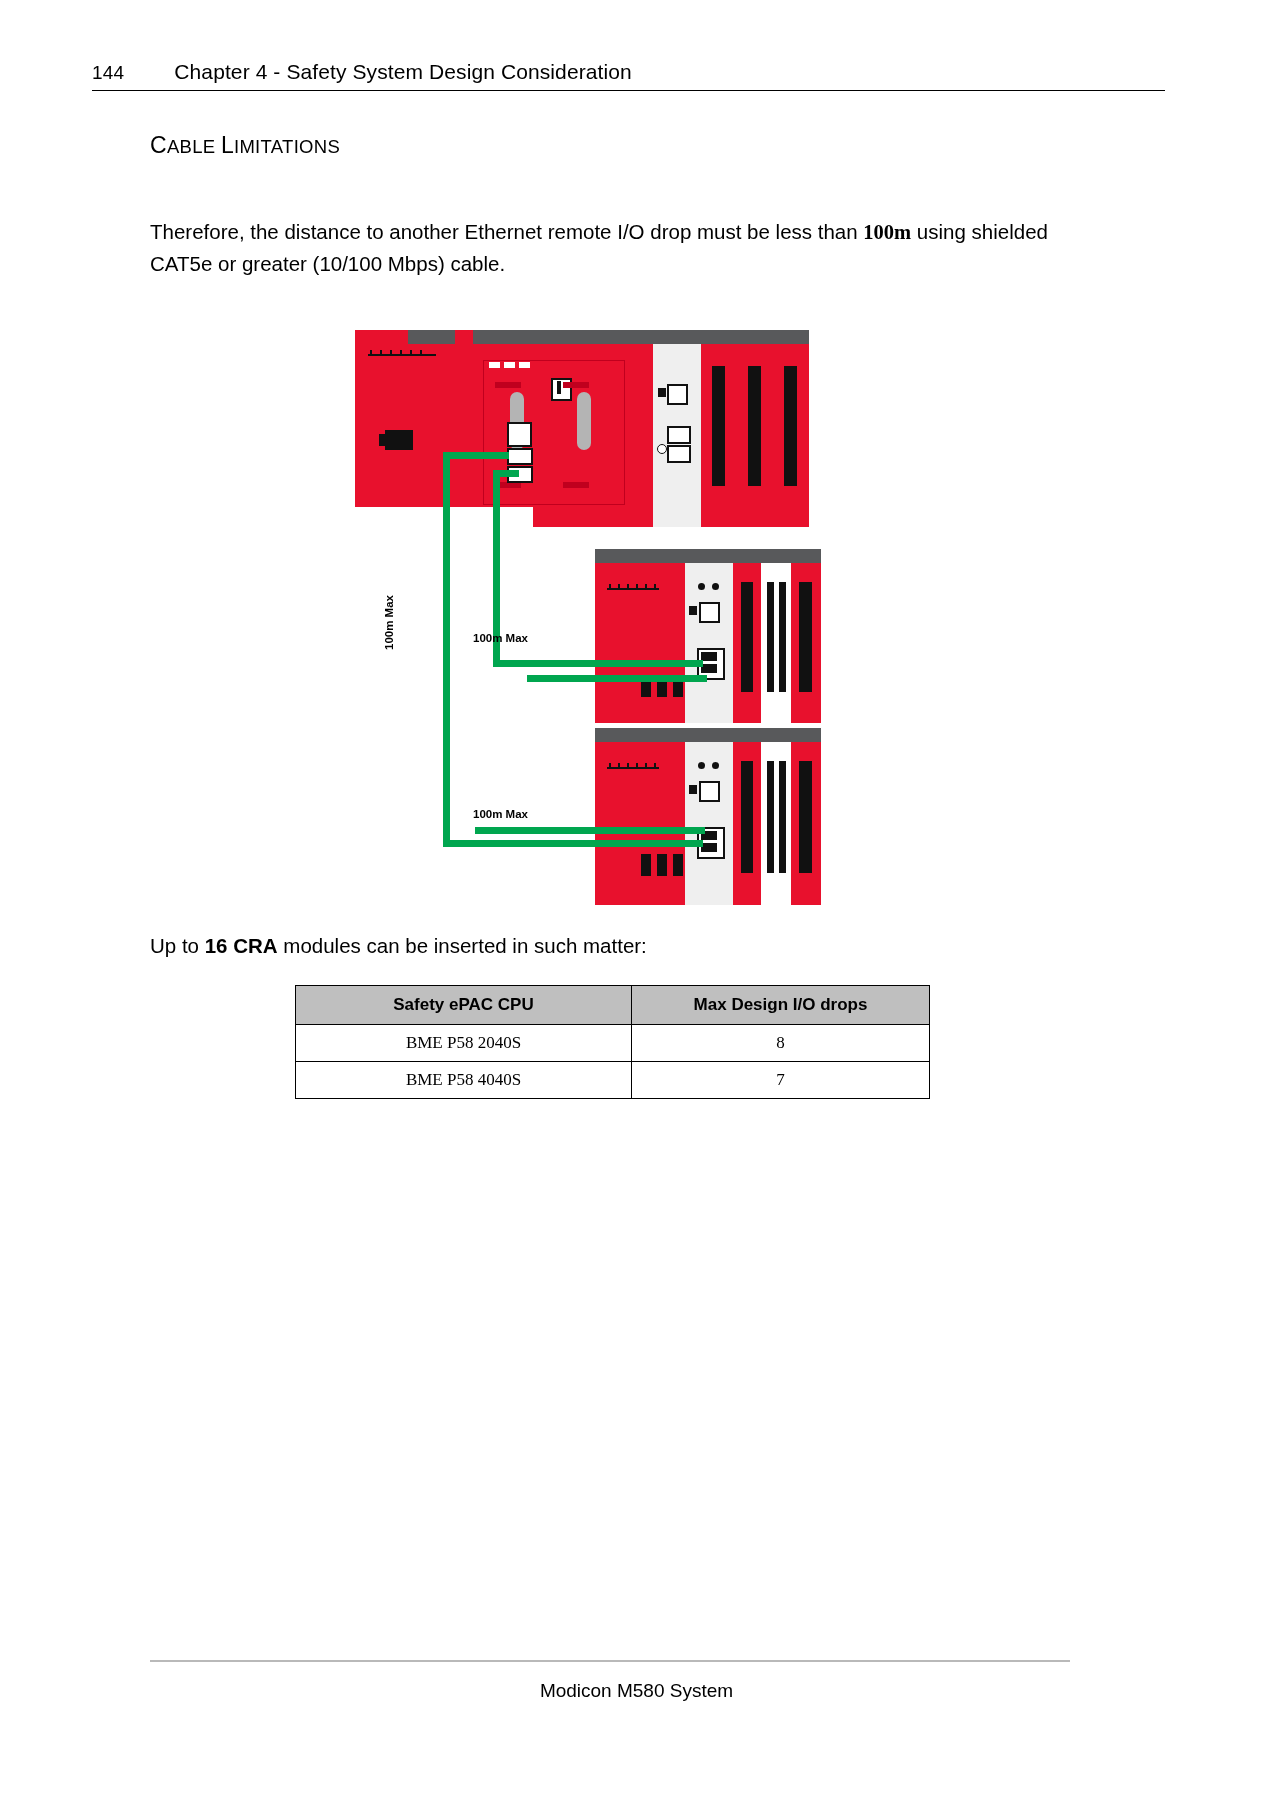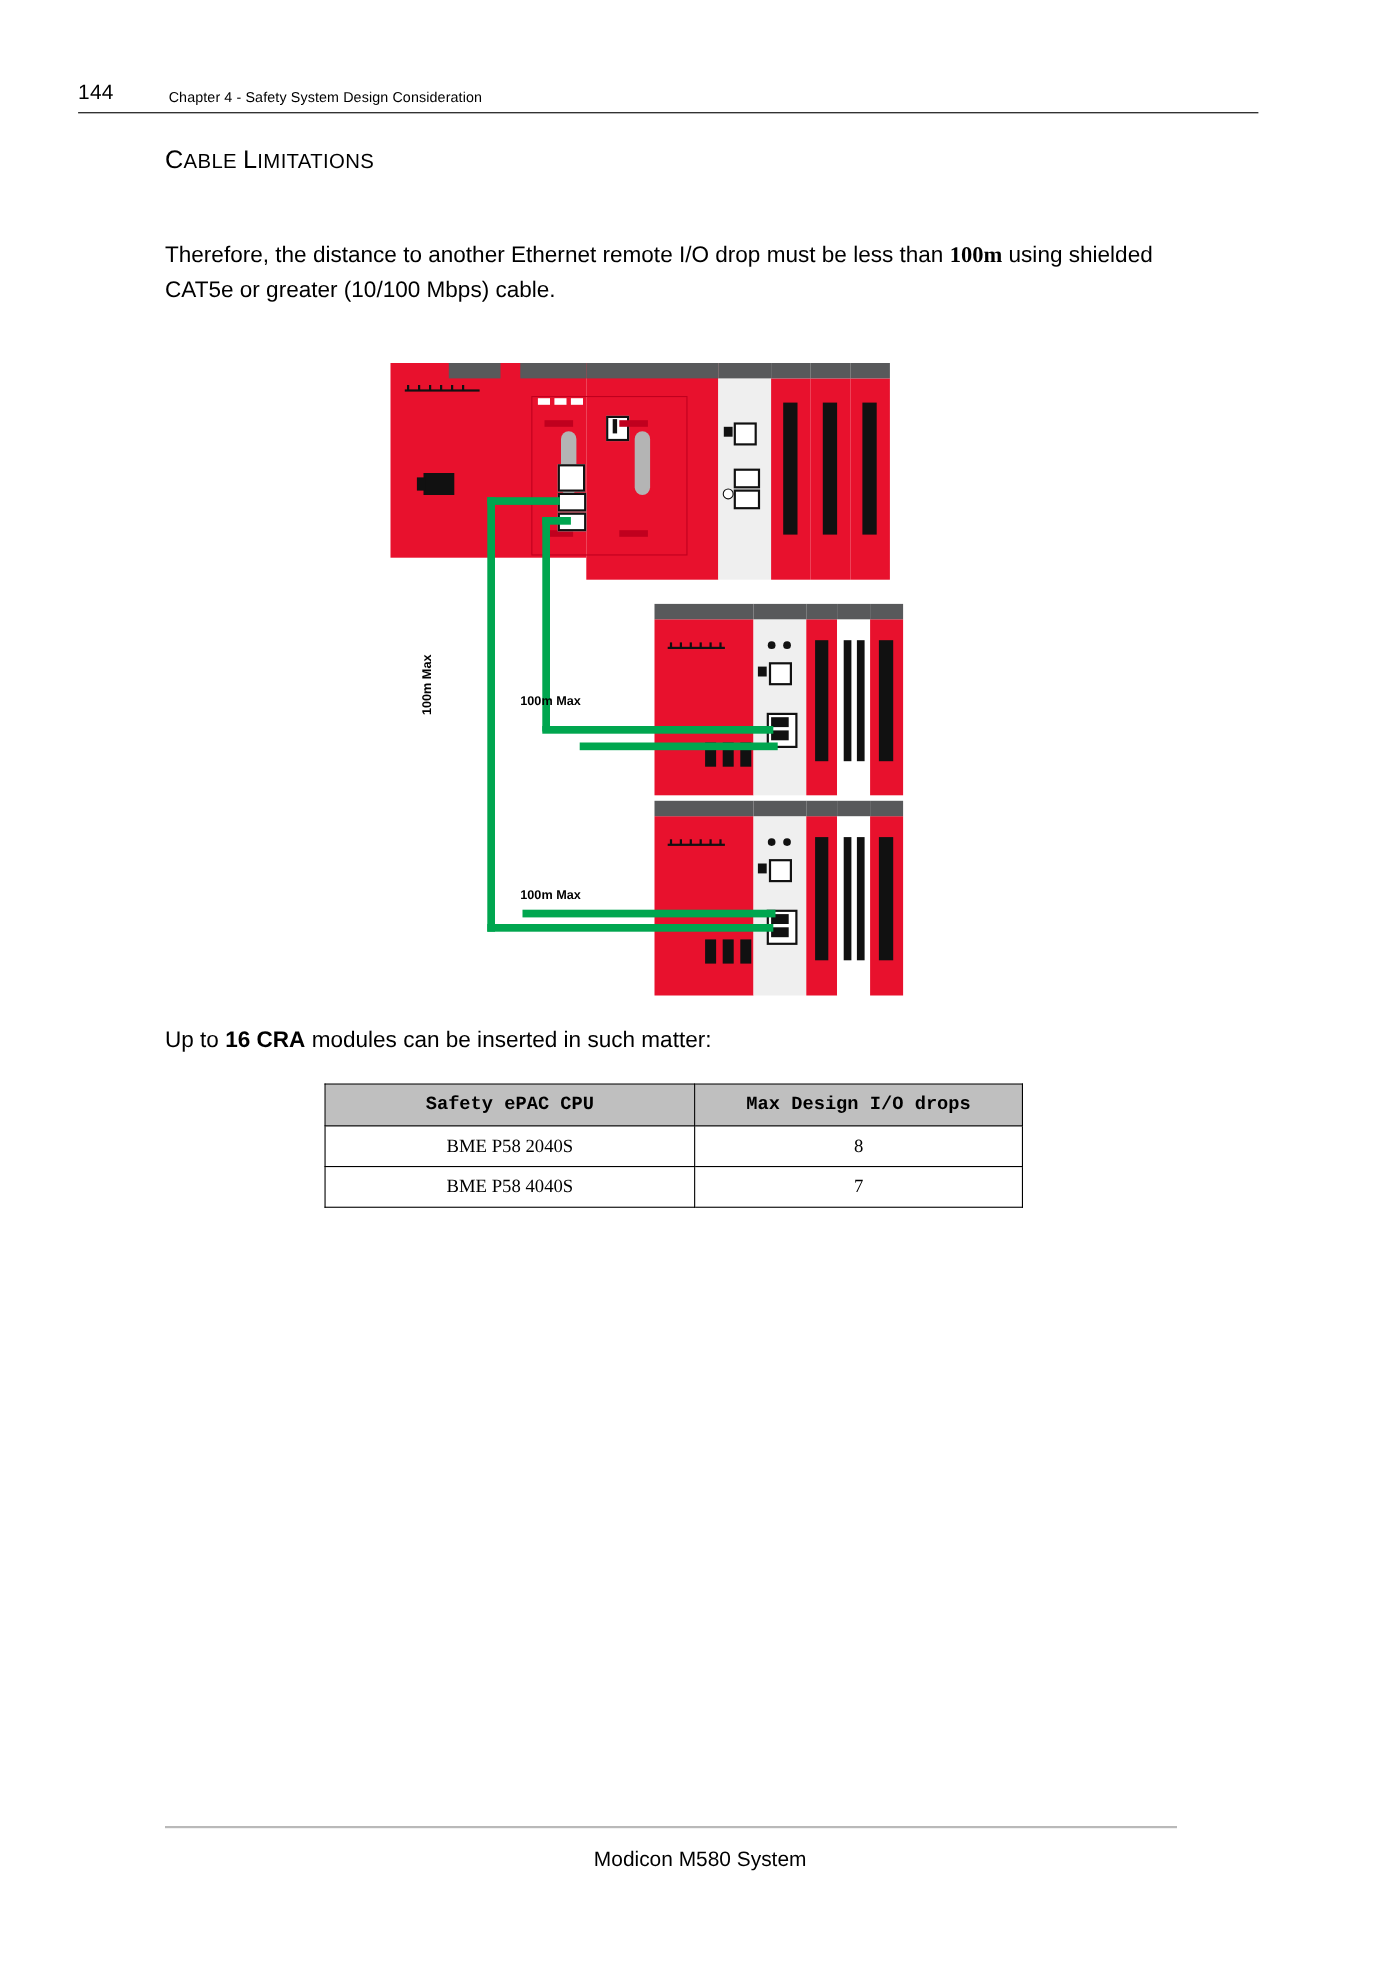--- a/index.html
+++ b/index.html
@@ -18,36 +18,35 @@
   .page {
     position: relative;
     width: 1273px;
     height: 1800px;
     box-sizing: border-box;
   }
 
   
   .page-header {
     position: absolute;
-    left: 71px;
+    left: 92px;
     top: 60px;
     width: 1073px;
     display: flex;
     align-items: flex-end;
     border-bottom: 1.5px solid #000;
     padding-bottom: 6px;
-    margin-top: 14px;
   }
   .page-number {
     font-size: 19px;
     margin-right: 50px;
     letter-spacing: 0.2px;
   }
   .header-title {
-    font-size: 13px;
+    font-size: 21px;
     letter-spacing: 0.1px;
   }
 
   
   .section-heading {
     position: absolute;
     left: 150px;
     top: 132px;
     font-size: 23px;
     font-weight: normal;
@@ -117,21 +116,21 @@
     top: 985px;
     width: 635px;
     border-collapse: collapse;
     font-size: 17px;
   }
   .data-table th {
     background: #bfbfbf;
     border: 1.2px solid #000;
     font-weight: bold;
     padding: 9px 4px;
-    font-family: Liberation Mono, monospace;
+    font-family: Liberation Sans, sans-serif;
     font-size: 17px;
   }
   .data-table td {
     border: 1.2px solid #000;
     text-align: center;
     padding: 8px 4px;
     font-family: "Liberation Serif", serif;
     font-size: 17px;
   }
   .col-a { width: 53%; }

